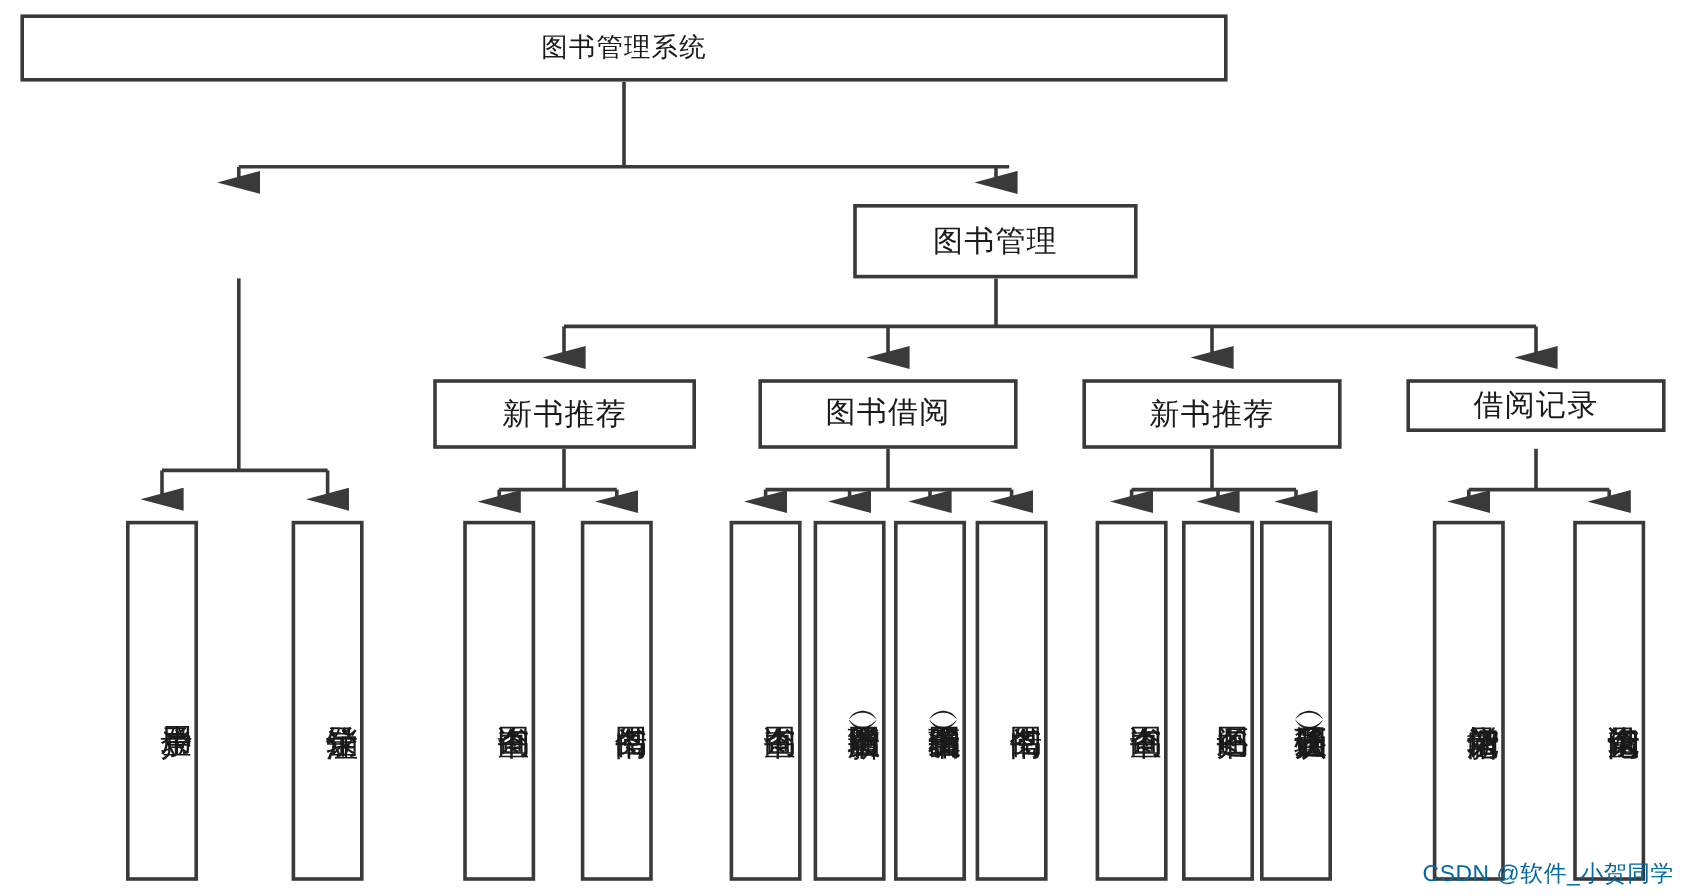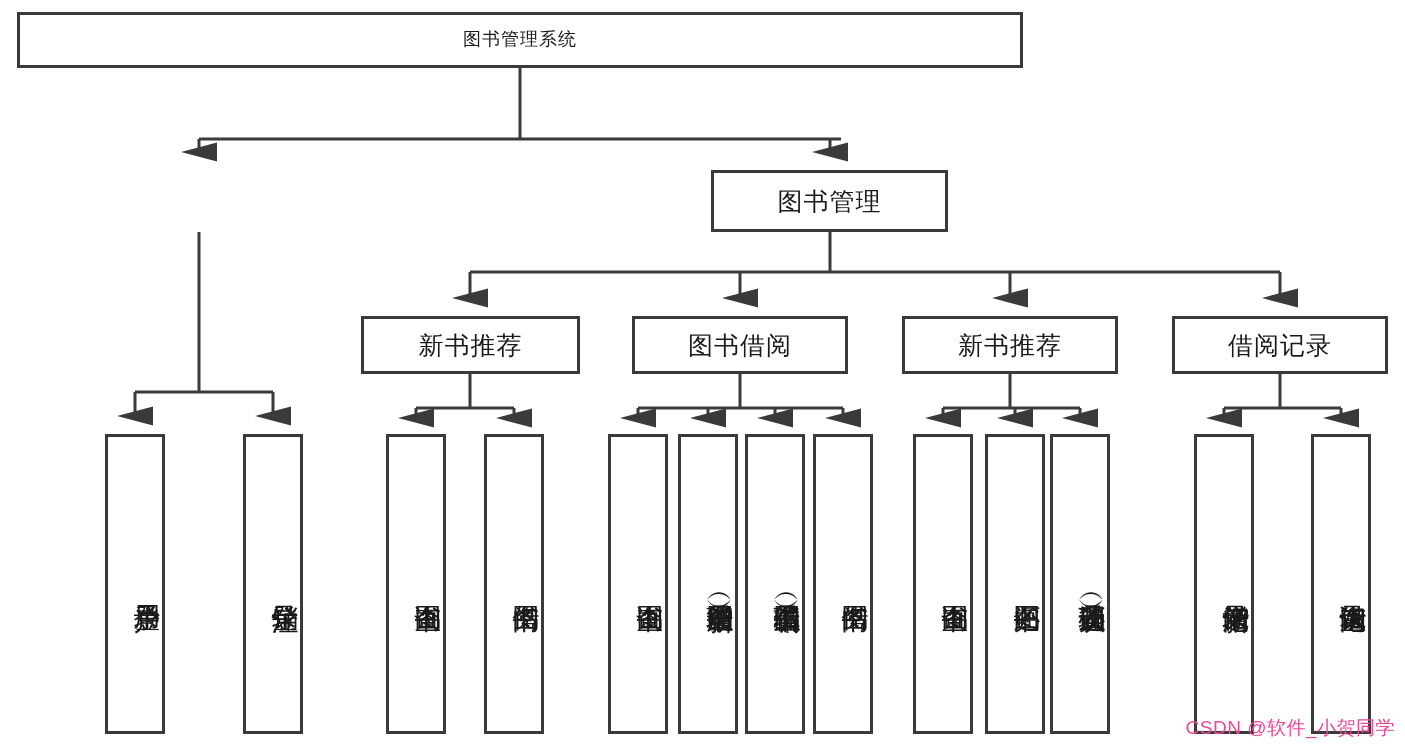--- a/index.html
+++ b/index.html
@@ -41,36 +41,36 @@
     justify-content: center;
     padding-top: 14px;
     padding-bottom: 14px;
   }
   .node.vert .vtext {
     writing-mode: vertical-rl;
     text-orientation: upright;
     white-space: normal;
   }
   .node.root {
-    font-size: 18px;
+    font-size: 22px;
   }
   svg.edges {
     position: absolute;
     left: 0;
     top: 0;
     width: 1405px;
     height: 747px;
     pointer-events: none;
   }
   .watermark {
     position: absolute;
     right: 10px;
     bottom: 6px;
     font-size: 19px;
-    color: #ec4899;
+    color: #0369a1;
     letter-spacing: 0.5px;
     white-space: nowrap;
   }
 </style>
 </head>
 <body>
 
 <div id="canvas">
 
   <svg class="edges" viewBox="0 0 1405 747">
@@ -127,27 +127,27 @@
     <span>图书管理系统</span>
   </div>
 
   <div class="node horiz" style="left:711px; top:170px; width:237px; height:62px;">
     <span>图书管理</span>
   </div>
 
   <div class="node horiz" style="left:361px; top:316px; width:219px; height:58px;">
     <span>新书推荐</span>
   </div>
-  <div class="node horiz" style="left:632px; top:316px; width:216px; height:58px;">
+  <div class="node horiz" style="left:632px; top:316px; width:216px; height:58px;font-family:Liberation Serif, serif;">
     <span>图书借阅</span>
   </div>
   <div class="node horiz" style="left:902px; top:316px; width:216px; height:58px;">
     <span>新书推荐</span>
   </div>
-  <div class="node horiz" style="left:1172px; top:316px; width:216px; height:58px;">
+  <div class="node horiz" style="left:1172px; top:316px; width:216px; height:44px;">
     <span>借阅记录</span>
   </div>
 
   <div class="node vert" style="left:105px; top:434px; width:60px; height:300px;">
     <span class="vtext">用户登录</span>
   </div>
   <div class="node vert" style="left:243px; top:434px; width:60px; height:300px;">
     <span class="vtext">注销登录</span>
   </div>
   <div class="node vert" style="left:386px; top:434px; width:60px; height:300px;">

